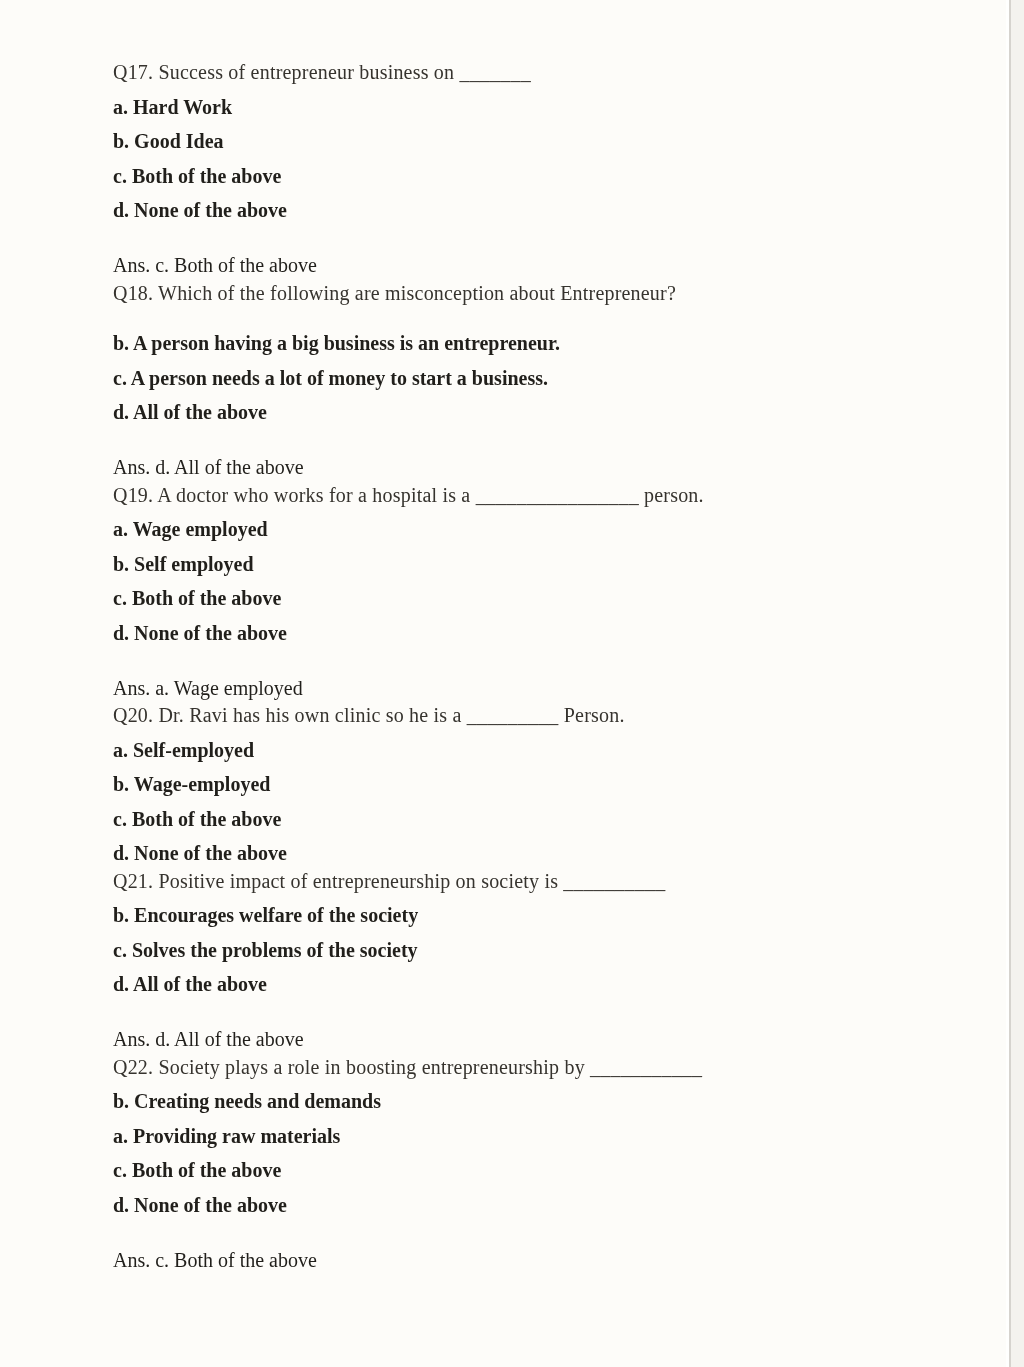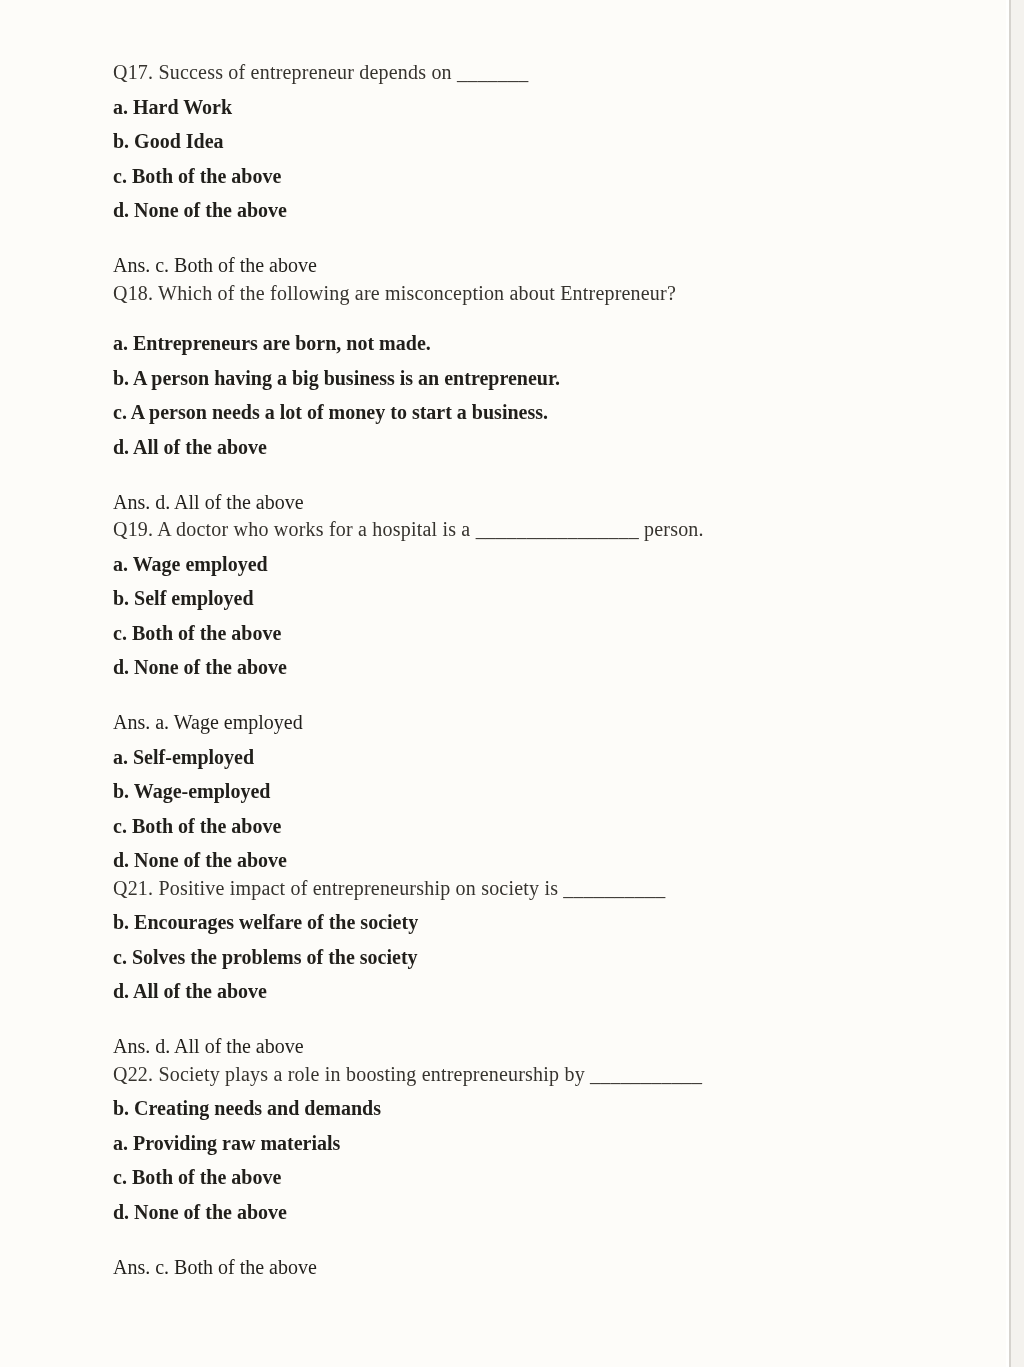--- a/index.html
+++ b/index.html
@@ -67,53 +67,53 @@
     background: #ffffff;
     opacity: 0.8;
   }
 </style>
 </head>
 <body>
 
 <div class="page">
   <div class="content">
   <section class="q-block">
-    <p class="line question">Q17. Success of entrepreneur depends on _______</p>
+    <p class="line question">Q17. Success of entrepreneur business on _______</p>
     <div>
           <p class="line option">a. Hard Work</p>
           <p class="line option">b. Good Idea</p>
           <p class="line option">c. Both of the above</p>
           <p class="line option">d. None of the above</p>
         </div>
     <p class="line answer">Ans. c. Both of the above</p>
   </section>
 
   <section class="q-block">
     <p class="line question gap-below">Q18. Which of the following are misconception about Entrepreneur?</p>
     <div>
-          <p class="line option">a. Entrepreneurs are born, not made.</p>
           <p class="line option">b. A person having a big business is an entrepreneur.</p>
           <p class="line option">c. A person needs a lot of money to start a business.</p>
           <p class="line option">d. All of the above</p>
         </div>
     <p class="line answer">Ans. d. All of the above</p>
   </section>
 
   <section class="q-block">
     <p class="line question">Q19. A doctor who works for a hospital is a ________________ person.</p>
     <div>
           <p class="line option">a. Wage employed</p>
           <p class="line option">b. Self employed</p>
           <p class="line option">c. Both of the above</p>
           <p class="line option">d. None of the above</p>
         </div>
     <p class="line answer">Ans. a. Wage employed</p>
   </section>
 
   <section class="q-block">
+    <p class="line question">Q20. Dr. Ravi has his own clinic so he is a _________ Person.</p>
     <div>
           <p class="line option">a. Self-employed</p>
           <p class="line option">b. Wage-employed</p>
           <p class="line option">c. Both of the above</p>
           <p class="line option">d. None of the above</p>
         </div>
   </section>
 
   <section class="q-block">
     <p class="line question">Q21. Positive impact of entrepreneurship on society is __________</p>

